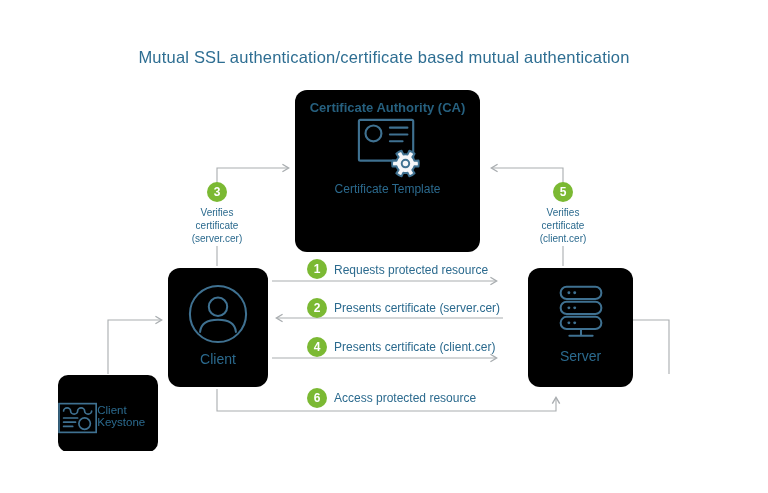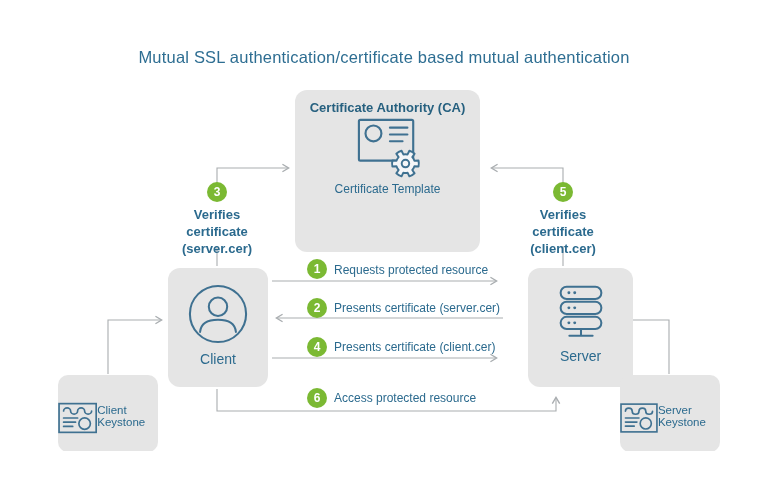--- a/index.html
+++ b/index.html
@@ -18,21 +18,21 @@
     position: absolute;
     top: 48px; left: 0; right: 0;
     text-align: center;
     font-size: 16.5px;
     font-weight: 500;
     letter-spacing: .2px;
     color: #2e6e92;
   }
   .panel {
     position: absolute;
-    background: #e5e5e5;
+    background: #000000;
     border-radius: 12px;
   }
   
   .ca-box { left: 295px; top: 90px; width: 185px; height: 162px;
             display: flex; flex-direction: column; align-items: center; }
   .ca-title { margin-top: 10px; font-size: 13px; font-weight: 700; color: #26607f; }
   .template-icon { margin-top: 2px; }
   .template-label { margin-top: 1px; font-size: 12px; color: #2b6a8e; }
   .cert-row { margin-top: 8px; display: flex; gap: 22px; }
   .cert-item { display: flex; flex-direction: column; align-items: center; }
@@ -57,21 +57,21 @@
     position: absolute; width: 20px; height: 20px; border-radius: 50%;
     background: #7bb933; color: #ffffff; font-size: 12px; font-weight: 700;
     text-align: center; line-height: 20px;
   }
   .step-label {
     position: absolute; font-size: 12px; font-weight: 500; color: #2b6a8e;
     white-space: nowrap;
   }
   .verify-label {
     position: absolute; width: 90px; text-align: center;
-    font-size: 13px; font-weight: 700; color: #2b6a8e;
+    font-size: 10px; font-weight: 400; color: #2b6a8e;
     white-space: pre-line; line-height: 1.32;
   }
   #arrow-layer { position: absolute; left: 0; top: 0; pointer-events: none; }
 </style>
 </head>
 <body>
 
 <div id="canvas">
 
   <div class="main-title">Mutual SSL authentication/certificate based mutual authentication</div>
@@ -162,31 +162,20 @@
       <g fill="none" stroke="#3f7191" stroke-width="2.4" stroke-linecap="round">
         <rect x="1.5" y="1.5" width="53" height="41"></rect>
         <path d="M8,12 a5,4.5 0 0 1 10,0 a5,4.5 0 0 0 10,0 a5,4.5 0 0 1 10,0 a5,4.5 0 0 0 10,0"></path>
         <path d="M8,22 H28 M8,28 H25 M8,34 H21"></path>
         <circle cx="38" cy="30" r="8.2"></circle>
       </g>
     </svg>
     <div class="keystore-label">Client Keystone</div>
   </div>
 
-  <div class="panel keystore ks-server">
-    <svg width="52" height="40" viewBox="0 0 56 44">
-      <g fill="none" stroke="#3f7191" stroke-width="2.4" stroke-linecap="round">
-        <rect x="1.5" y="1.5" width="53" height="41"></rect>
-        <path d="M8,12 a5,4.5 0 0 1 10,0 a5,4.5 0 0 0 10,0 a5,4.5 0 0 1 10,0 a5,4.5 0 0 0 10,0"></path>
-        <path d="M8,22 H28 M8,28 H25 M8,34 H21"></path>
-        <circle cx="38" cy="30" r="8.2"></circle>
-      </g>
-    </svg>
-    <div class="keystore-label">Server Keystone</div>
-  </div>
 
   <div class="badge" style="left:307px; top:259px;">1</div>
   <div class="step-label" style="left:334px; top:263px;">Requests protected resource</div>
 
   <div class="badge" style="left:307px; top:298px;">2</div>
   <div class="step-label" style="left:334px; top:301px;">Presents certificate (server.cer)</div>
 
   <div class="badge" style="left:207px; top:182px;">3</div>
   <div class="verify-label" style="left:172px; top:206px;">Verifies
 certificate

